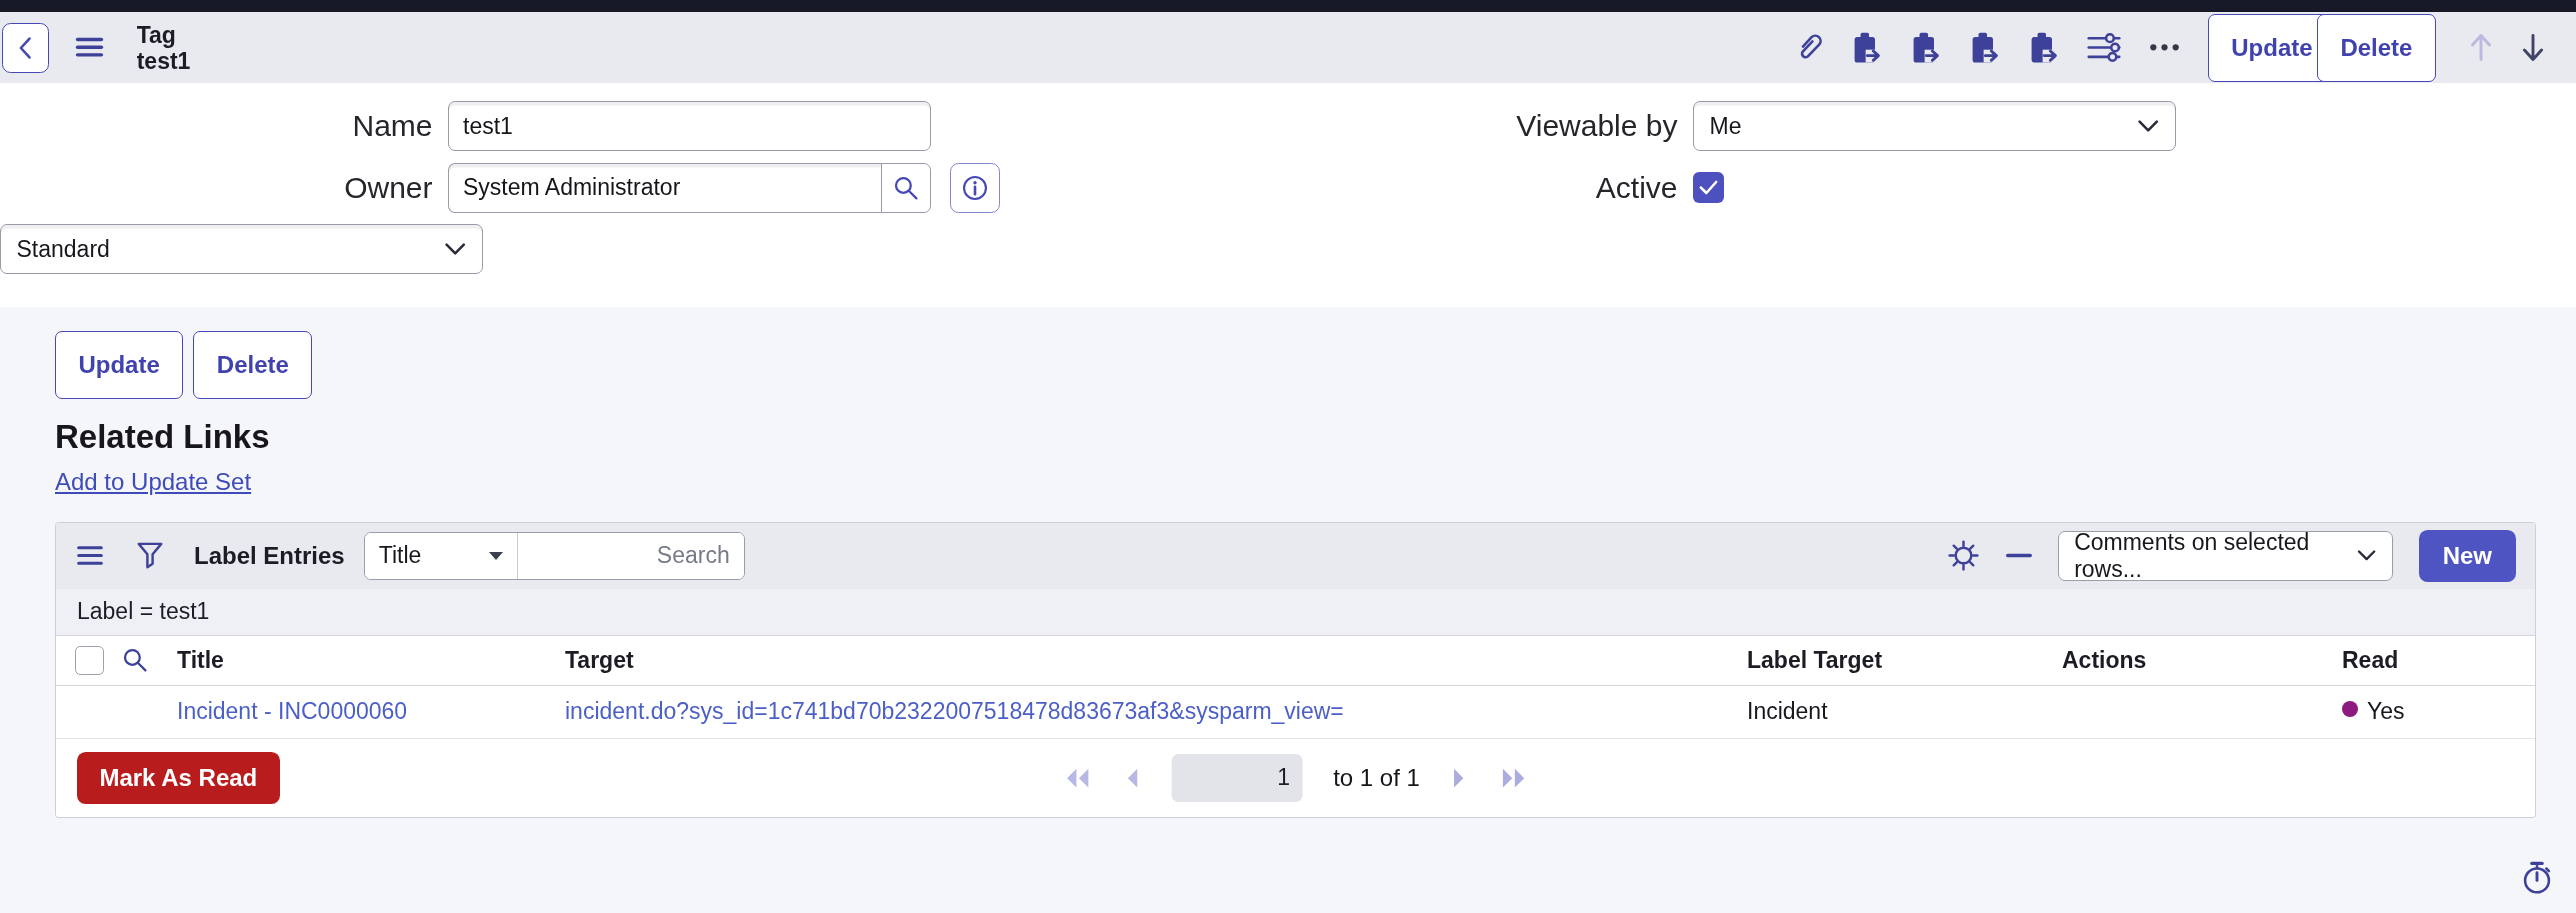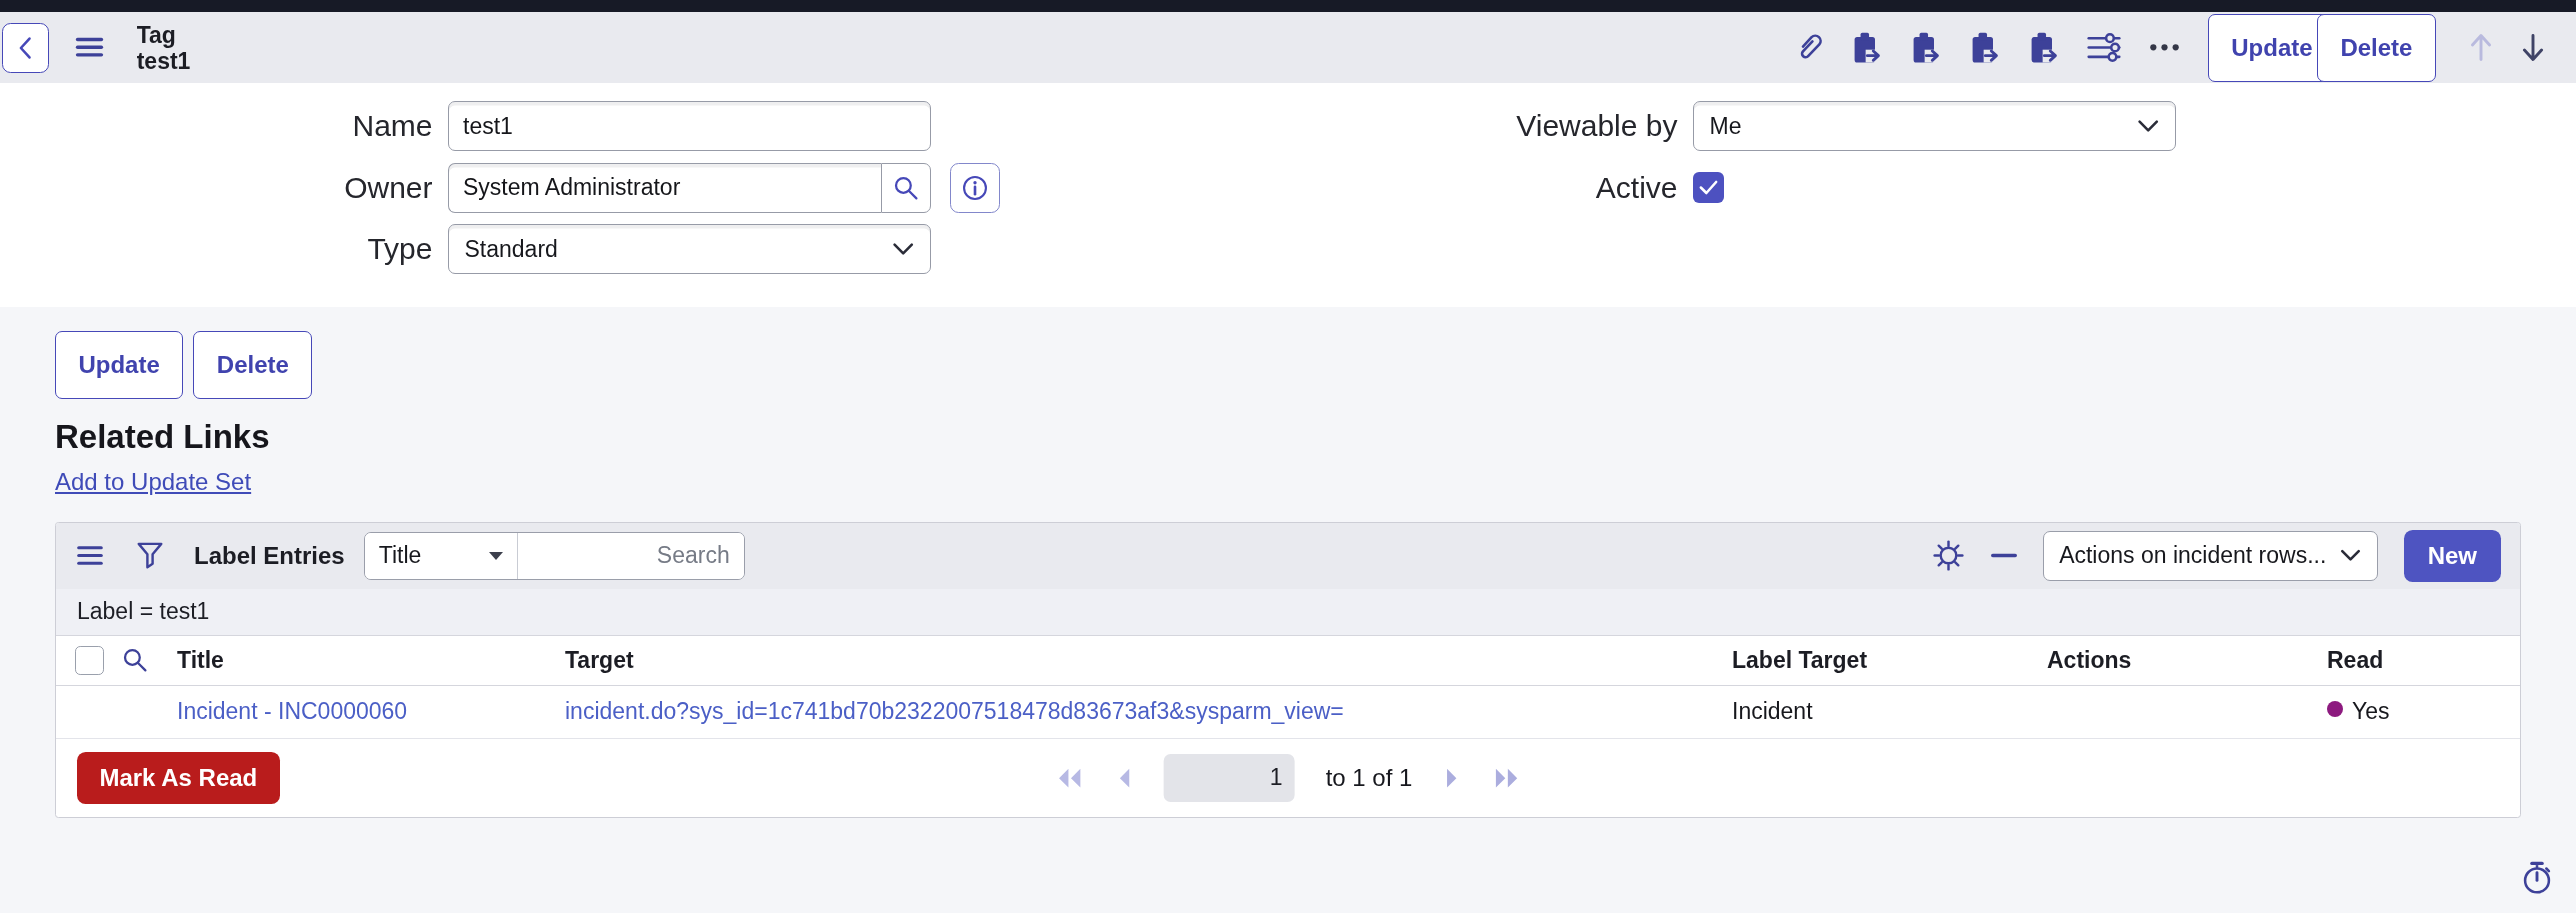--- a/index.html
+++ b/index.html
@@ -65,21 +65,21 @@
   .checkbox {
     width:31px; height:31px; background:#4d51c0; border-radius:6px;
     display:flex; align-items:center; justify-content:center; cursor:pointer;
   }
   
   .lower { padding:0 0 0 55px; }
   .btn-row { padding-top:24px; display:flex; gap:10.3px; }
   .related-heading { margin-top:19px; font-size:33px; font-weight:bold; color:#16161c; }
   .link-add { display:inline-block; margin-top:12px; color:#3f4bb8; font-size:24px; text-decoration:underline; cursor:pointer; }
   
-  .card { margin:26px 55px 0 55px; background:#fff; border:1.7px solid #cdced6; border-radius:3.4px; }
+  .card { margin:26px 40px 0 55px; background:#fff; border:1.7px solid #cdced6; border-radius:3.4px; }
   .card-header {
     height:66px; background:#e9eaef; border-radius:2.6px 2.6px 0 0;
     display:flex; align-items:center; justify-content:space-between; padding:0 19px 0 21px;
   }
   .ch-left { display:flex; align-items:center; }
   .list-title { font-size:24px; font-weight:bold; color:#1c1d24; margin:0 19px 0 31px; }
   .combo-search { display:flex; height:48px; border:1.7px solid #9a9eaa; border-radius:7px; background:#fff; overflow:hidden; }
   .combo-select {
     width:153px; display:flex; align-items:center; justify-content:space-between;
     padding:0 14px; border-right:1.7px solid #c9ccd4; font-size:23px; cursor:pointer; background:#fff;
@@ -247,21 +247,20 @@
       </span>
       <span class="info-btn">
         <svg width="28" height="28" viewBox="0 0 32 32">
           <circle cx="16" cy="16" r="12.5" fill="none" stroke="#4648b8" stroke-width="2.4"></circle>
           <circle cx="16" cy="10" r="1.9" fill="#4648b8"></circle>
           <line x1="16" y1="14.5" x2="16" y2="23" stroke="#4648b8" stroke-width="3" stroke-linecap="round"></line>
         </svg>
       </span>
     </div>
     <div class="field-row">
-      <label class="field-label">Type</label>
       <div class="tselect">
         <span>Standard</span>
         <svg width="22.4" height="14" viewBox="0 0 26 16">
           <path d="M3 3 L13 13 L23 3" fill="none" stroke="#2a2c38" stroke-width="3" stroke-linecap="round" stroke-linejoin="round"></path>
         </svg>
       </div>
     </div>
   </div>
   <div>
     <div class="field-row">
@@ -328,21 +327,21 @@
               <line x1="26.8" y1="26.8" x2="30.3" y2="30.3"></line>
             <line x1="7.7" y1="30.3" x2="11.2" y2="26.8"></line>
               <line x1="26.8" y1="11.2" x2="30.3" y2="7.7"></line>
           </g>
         </g>
       </svg>
       <svg width="26" height="5.2" viewBox="0 0 30 6" style="cursor:pointer;">
         <line x1="2" y1="3" x2="28" y2="3" stroke="#3d4199" stroke-width="4" stroke-linecap="round"></line>
       </svg>
       <div class="actions-select">
-        <span>Actions on incident rows...</span>
+        <span>Comments on selected rows...</span>
         <svg width="21" height="13" viewBox="0 0 24 15">
           <path d="M2.5 2.5 L12 12 L21.5 2.5" fill="none" stroke="#2a2c38" stroke-width="3" stroke-linecap="round" stroke-linejoin="round"></path>
         </svg>
       </div>
       <button class="new-btn">New</button>
     </div>
   </div>
 
   <div class="breadcrumb-row">
     <span>Label = test1</span>

